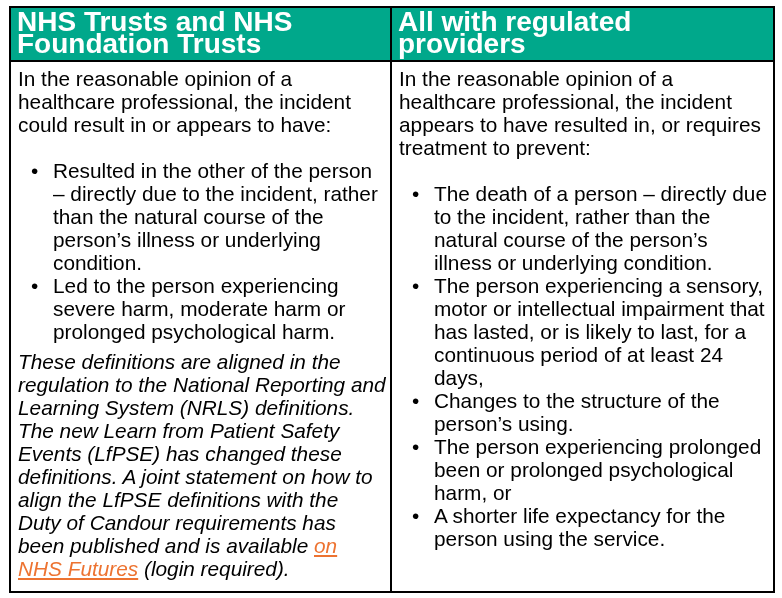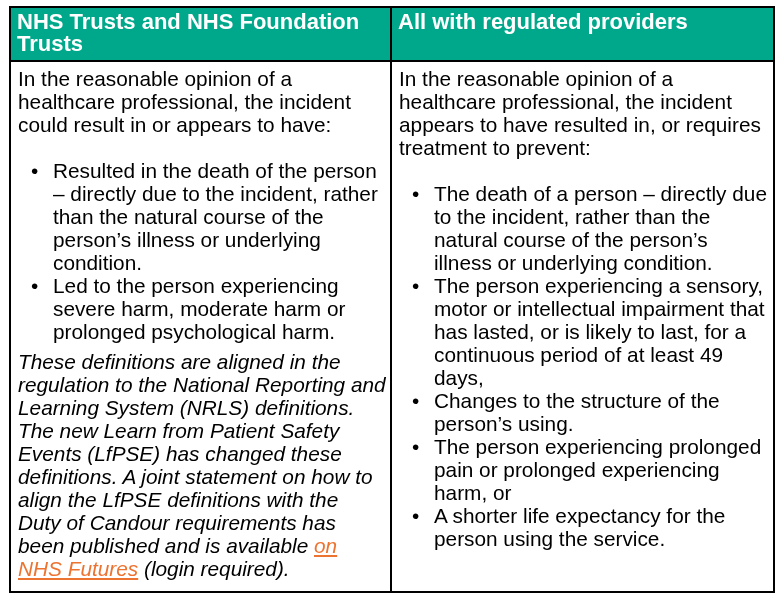--- a/index.html
+++ b/index.html
@@ -26,21 +26,21 @@
     table-layout:fixed;
   }
   table.candour th,
   table.candour td{
     border:2px solid var(--border);
     vertical-align:top;
   }
   table.candour th{
     background:var(--header-bg);
     color:var(--header-text);
-    font-size:22px;
+    font-size:28px;
     line-height:22px;
     font-weight:bold;
     text-align:left;
     padding:3px 10px 5px 6px;
     height:41px;
   }
   table.candour td{
     font-size:20.8px;
     line-height:23px;
     padding:5px 4px 8px 7px;
@@ -82,31 +82,31 @@
       <tr>
         <th>NHS Trusts and NHS Foundation Trusts</th>
         <th>All with regulated providers</th>
       </tr>
     </thead>
     <tbody>
       <tr>
         <td class="cell-left">
           <p>In the reasonable opinion of a healthcare professional, the incident could result in or appears to have:</p>
           <ul class="bullets">
-            <li>Resulted in the death of the person – directly due to the incident, rather than the natural course of the person’s illness or underlying condition.</li>
+            <li>Resulted in the other of the person – directly due to the incident, rather than the natural course of the person’s illness or underlying condition.</li>
             <li>Led to the person experiencing severe harm, moderate harm or prolonged psychological harm.</li>
           </ul>
           <p class="closing"><span>These definitions are aligned in the regulation to the National Reporting and Learning System (NRLS) definitions. The new Learn from Patient Safety Events (LfPSE) has changed these definitions. A joint statement on how to align the LfPSE definitions with the Duty of Candour requirements has been published and is available </span><a class="doc-link">on NHS Futures</a><span> (login required).</span></p>
         </td>
         <td>
           <p>In the reasonable opinion of a healthcare professional, the incident appears to have resulted in, or requires treatment to prevent:</p>
           <ul class="bullets">
             <li>The death of a person – directly due to the incident, rather than the natural course of the person’s illness or underlying condition.</li>
-            <li>The person experiencing a sensory, motor or intellectual impairment that has lasted, or is likely to last, for a continuous period of at least 49 days,</li>
+            <li>The person experiencing a sensory, motor or intellectual impairment that has lasted, or is likely to last, for a continuous period of at least 24 days,</li>
             <li>Changes to the structure of the person’s using.</li>
-            <li>The person experiencing prolonged pain or prolonged experiencing harm, or</li>
+            <li>The person experiencing prolonged been or prolonged psychological harm, or</li>
             <li>A shorter life expectancy for the person using the service.</li>
           </ul>
         </td>
       </tr>
     </tbody>
   </table>
 </div>
 
 </body></html>

